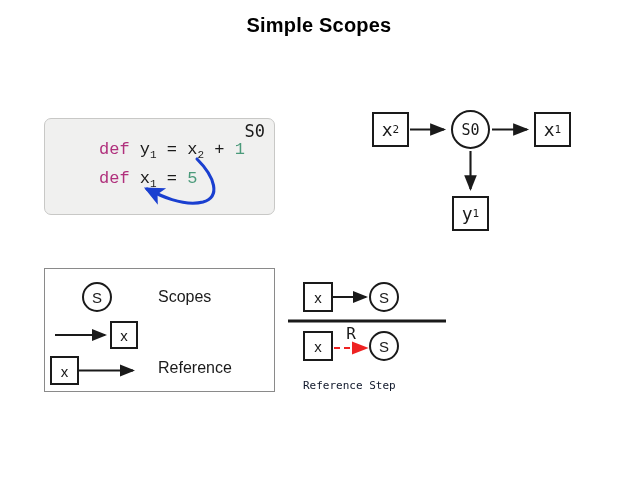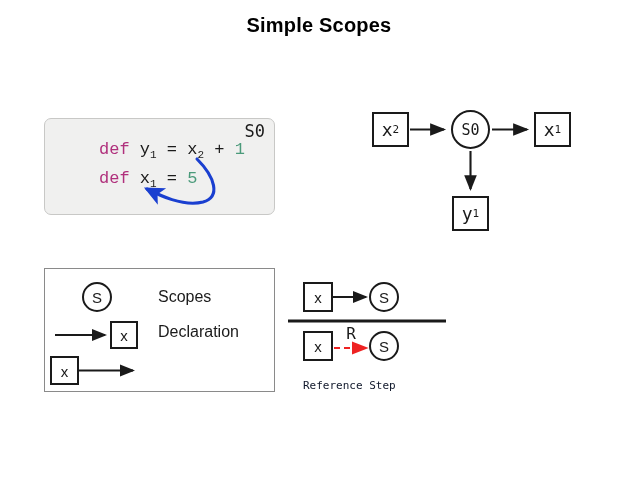--- a/index.html
+++ b/index.html
@@ -258,21 +258,21 @@
       <line x1="10" y1="66" x2="60" y2="66" stroke="#1a1a1a" stroke-width="2" marker-end="url(#blk-head2)"></line>
       <rect x="66" y="53" width="26" height="26" fill="#fff" stroke="#1a1a1a" stroke-width="2"></rect>
       <text x="79" y="72" text-anchor="middle" class="glyph-text">x</text>
 
       <rect x="6" y="88" width="27" height="27" fill="#fff" stroke="#1a1a1a" stroke-width="2"></rect>
       <text x="19.5" y="107.5" text-anchor="middle" class="glyph-text">x</text>
       <line x1="33" y1="101.5" x2="88" y2="101.5" stroke="#1a1a1a" stroke-width="2" marker-end="url(#blk-head2)"></line>
     </svg>
 
     <div class="legend-label" id="legend-label-scope">Scopes</div>
-    <div class="legend-label" id="legend-label-declaration">Declaration</div>
+    <div class="legend-label" id="legend-label-reference">Reference</div>
   </div>
 
   <div id="rule-block">
     <svg id="rule-svg" viewBox="0 0 180 100">
       <defs>
         <marker id="blk-head3" markerWidth="8" markerHeight="8" refX="6.6" refY="3.4" orient="auto">
           <path d="M0,0.4 L7.6,3.4 L0,6.4 Z" fill="#1a1a1a"></path>
         </marker>
         <marker id="red-head" markerWidth="8" markerHeight="8" refX="6.4" refY="3.4" orient="auto">
           <path d="M0,0.4 L7.6,3.4 L0,6.4 Z" fill="#ee2222"></path>

